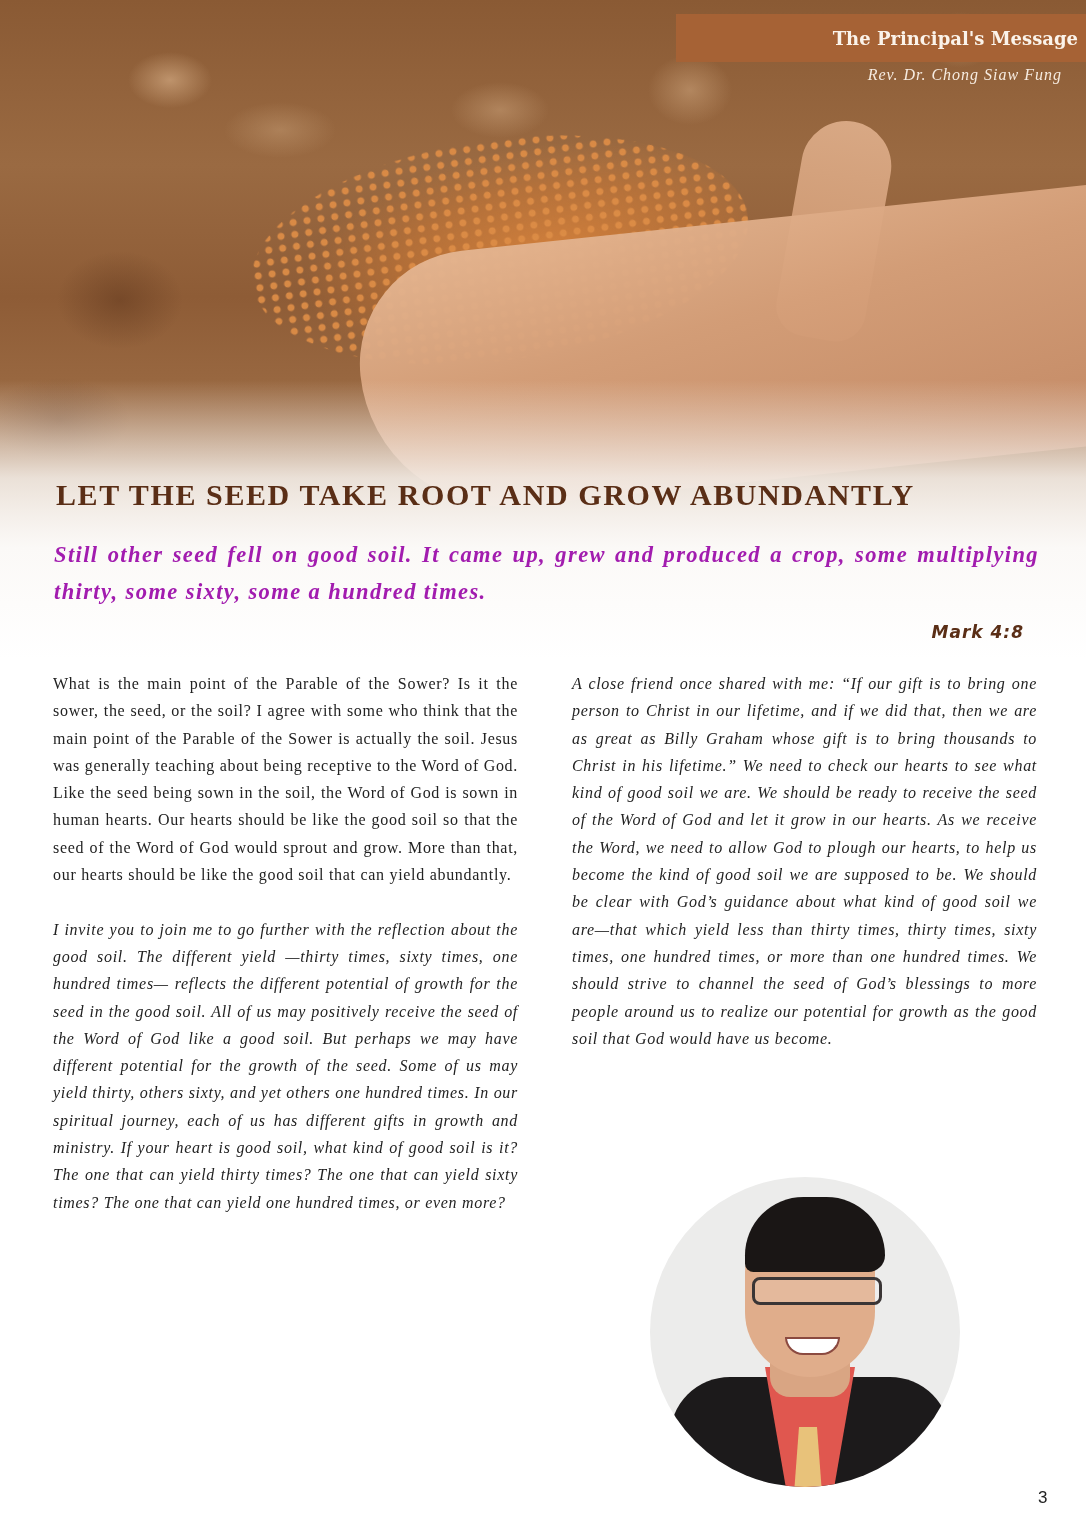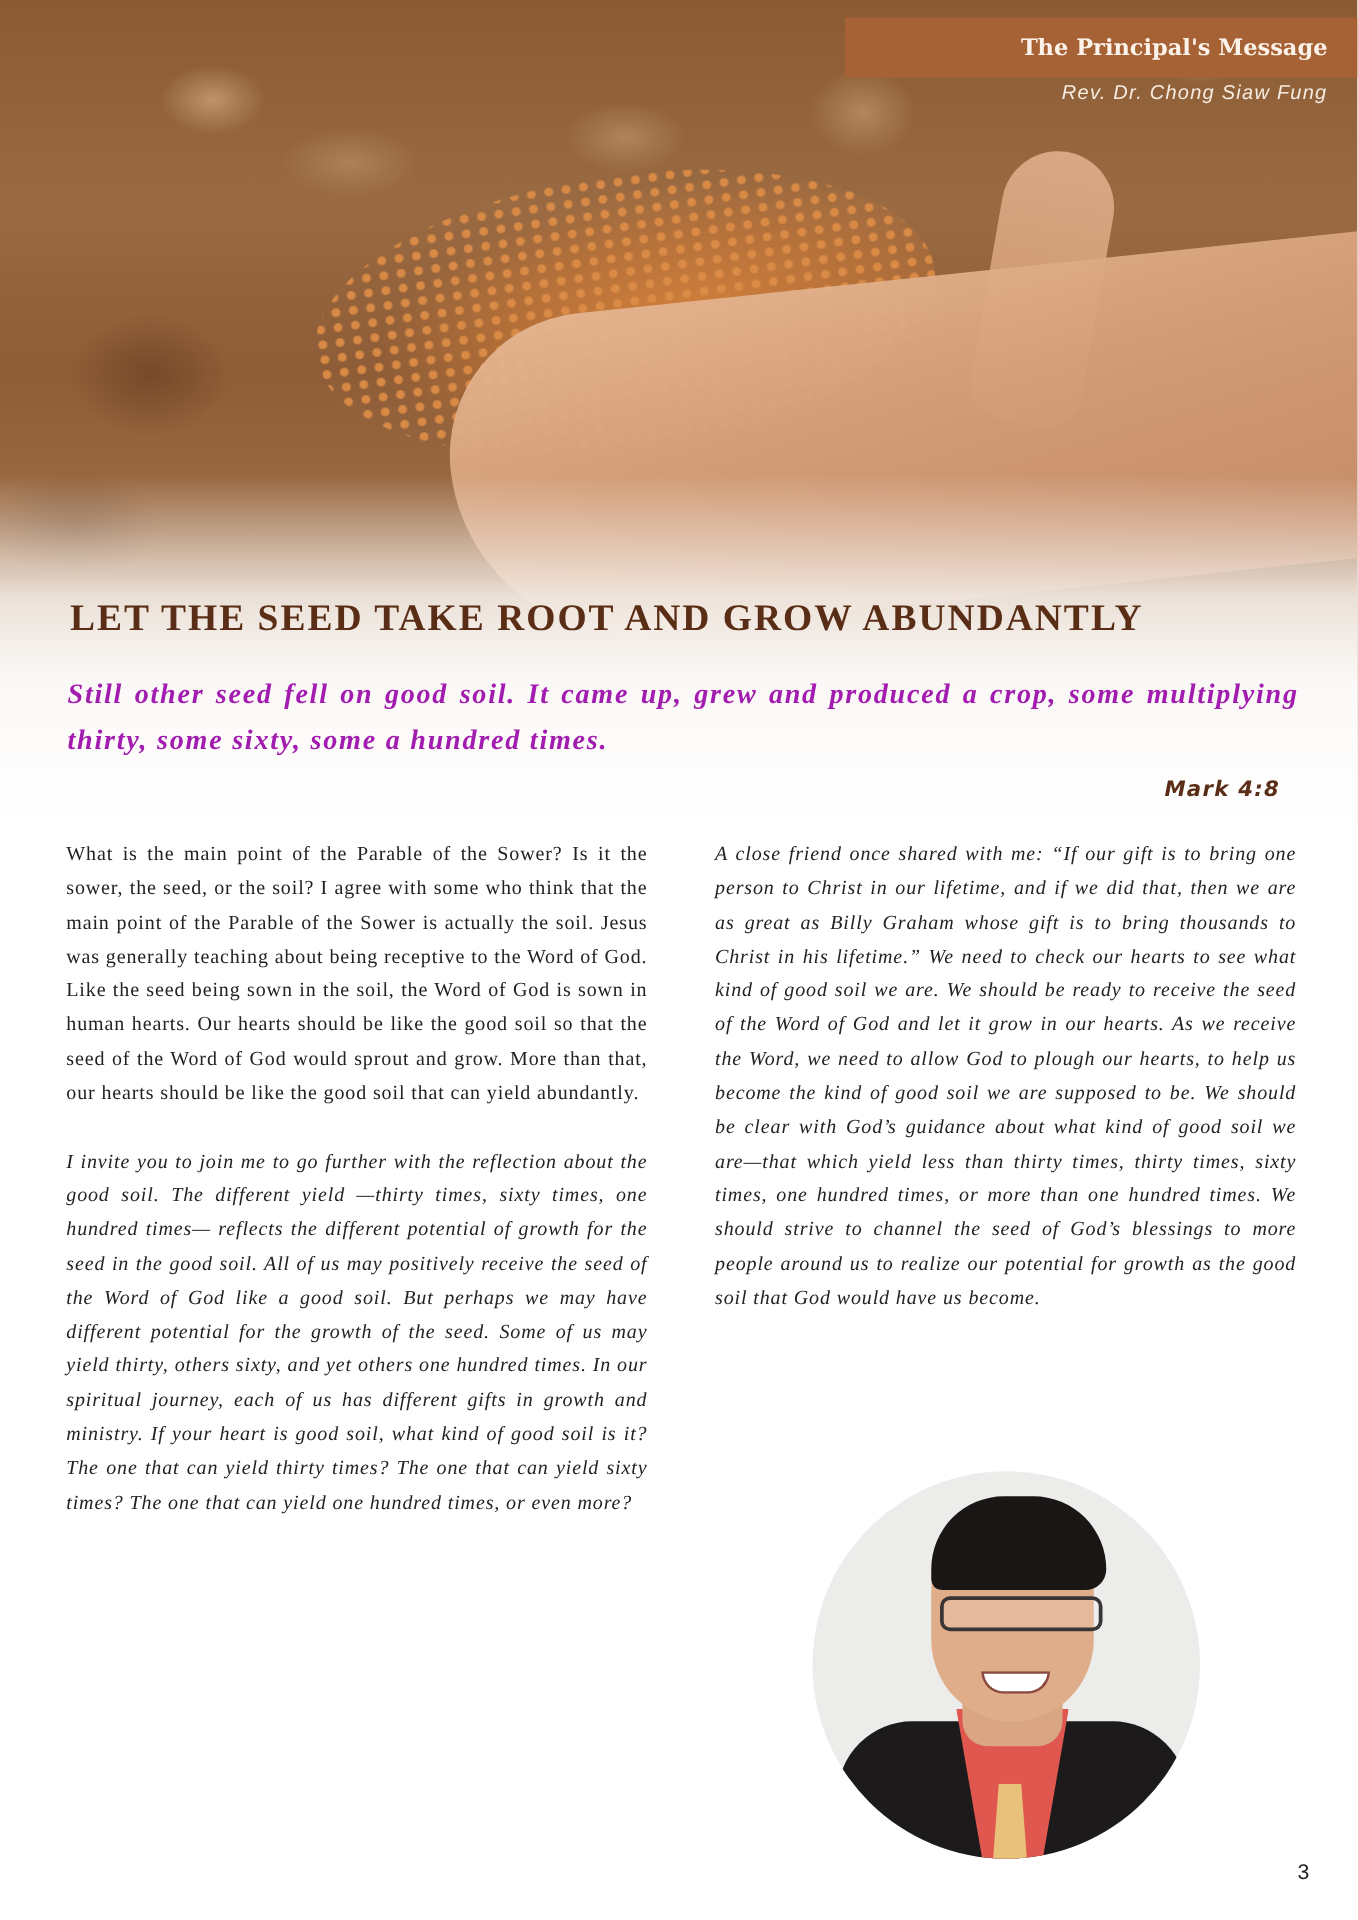--- a/index.html
+++ b/index.html
@@ -43,28 +43,28 @@
     }
     .hero .fade {
       position: absolute; left: 0; top: 380px; width: 1086px; height: 280px;
       background: linear-gradient(180deg, rgba(255,255,255,0) 0%, rgba(246,242,238,0.85) 35%, #fbf9f7 60%, #ffffff 100%);
     }
 
     
     .section-tag {
       position: absolute; left: 676px; top: 14px; width: 410px; height: 48px;
       background: #a66235;
-      display: flex; align-items: center; justify-content: flex-end; padding-right: 24px;
+      display: flex; align-items: center; justify-content: flex-end; padding-right: 8px;
     }
     .section-tag span {
       font-family: "DejaVu Serif", serif; font-weight: bold; font-size: 18px; color: #fbf3ea;
     }
     .author {
       position: absolute; right: 24px; top: 66px;
-      font-family: Liberation Sans, sans-serif; font-style: italic; font-size: 16px;
+      font-family: Liberation Serif, serif; font-style: italic; font-size: 16px;
       letter-spacing: 1px; color: #f6ebe0;
     }
 
     
     .title {
       position: absolute; left: 56px; top: 478px;
       font-family: Liberation Serif, serif; font-weight: bold; font-size: 30px;
       letter-spacing: 1.6px; color: #5a2e16;
     }
     .verse {

